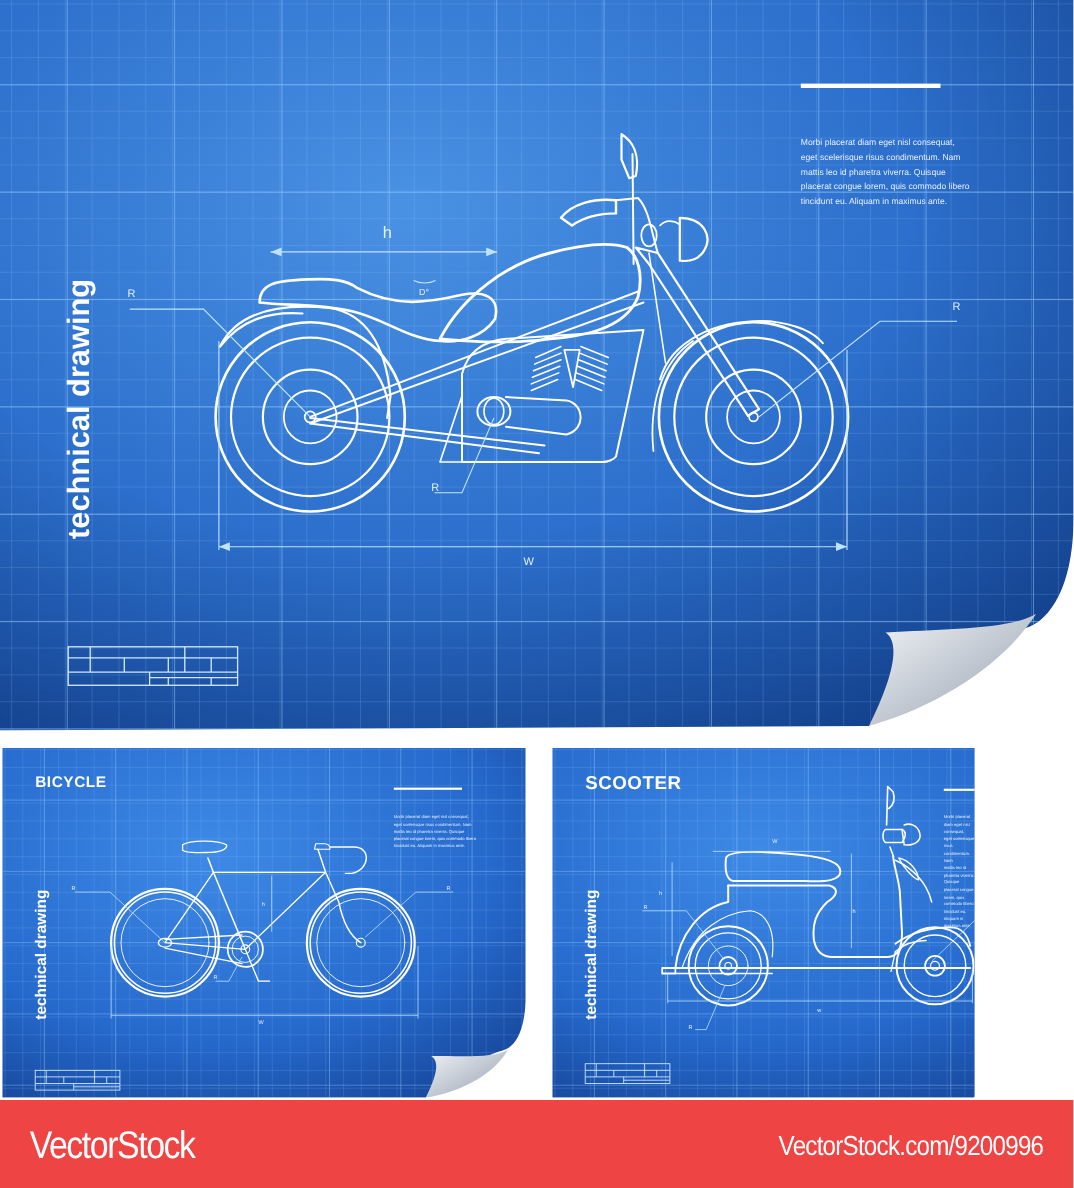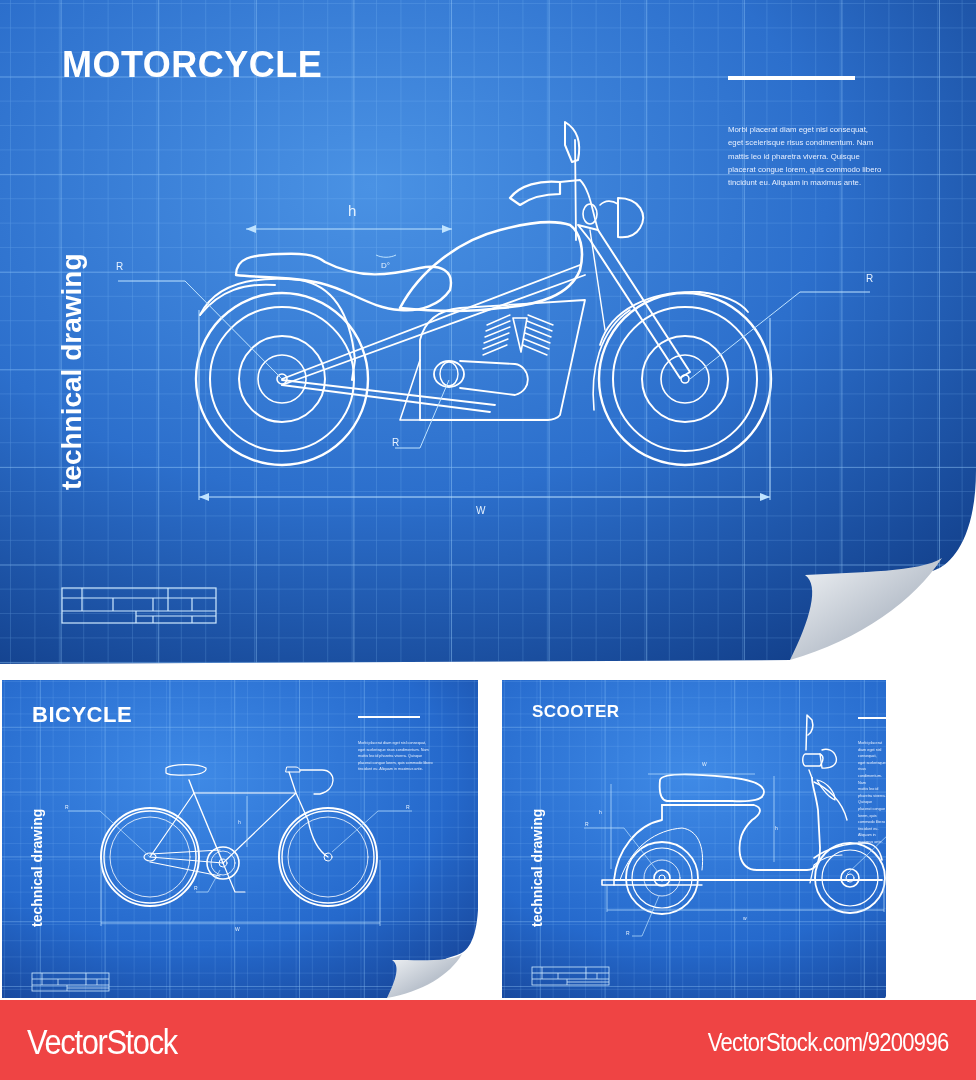--- a/index.html
+++ b/index.html
@@ -38,21 +38,20 @@
         <stop offset="1" stop-color="#e8ebee"></stop>
       </linearGradient>
     </defs>
     <path d="M0 0 H976 V470 C976 540 950 565 935 570 C880 590 830 620 790 660 L0 664 Z" fill="url(#mbg)"></path>
     <path d="M0 0 H976 V470 C976 540 950 565 935 570 C880 590 830 620 790 660 L0 664 Z" fill="url(#mgridMinor)"></path>
     <path d="M0 0 H976 V470 C976 540 950 565 935 570 C880 590 830 620 790 660 L0 664 Z" fill="url(#mgridMajor)"></path>
 
     <path d="M790 660 C810 620 820 585 805 575 C860 572 920 572 942 558 C915 600 860 640 790 660 Z" fill="url(#curlG)"></path>
   </svg>
 
-  <div class="title" style="left:62px;top:44px;font-size:36px;">MOTORCYCLE</div>
   <div class="vlabel" style="left:56px;top:490px;font-size:28px;">technical drawing</div>
   <div class="rule" style="left:728px;top:76px;width:127px;height:4px;"></div>
   <div class="desc" style="left:728px;top:123px;font-size:7.8px;line-height:13.3px;">
     <p>Morbi placerat diam eget nisl consequat,</p>
     <p>eget scelerisque risus condimentum. Nam</p>
     <p>mattis leo id pharetra viverra. Quisque</p>
     <p>placerat congue lorem, quis commodo libero</p>
     <p>tincidunt eu. Aliquam in maximus ante.</p>
   </div>
 
@@ -173,21 +172,21 @@
         <stop offset="0" stop-color="#f4f6f8"></stop>
         <stop offset="0.6" stop-color="#b9c1cc"></stop>
         <stop offset="1" stop-color="#e8ebee"></stop>
       </linearGradient>
     </defs>
     <path d="M0 0 H476 V230 C474 262 465 272 455 275 C430 282 405 300 385 318 L0 318 Z" fill="url(#bbg)"></path>
     <path d="M0 0 H476 V230 C474 262 465 272 455 275 C430 282 405 300 385 318 L0 318 Z" fill="url(#bgridMinor)"></path>
     <path d="M0 0 H476 V230 C474 262 465 272 455 275 C430 282 405 300 385 318 L0 318 Z" fill="url(#bgridMajor)"></path>
     <path d="M385 318 C395 298 398 285 390 280 C420 280 448 282 460 274 C448 295 420 312 385 318 Z" fill="url(#curlB)"></path>
   </svg>
-  <div class="title" style="left:30px;top:22px;font-size:22px;">BICYCLE</div>
+  <div class="title" style="left:30px;top:22px;font-size:14px;">BICYCLE</div>
   <div class="vlabel" style="left:27px;top:247px;font-size:14px;">technical drawing</div>
   <div class="rule" style="left:356px;top:36px;width:62px;height:2px;"></div>
   <div class="desc" style="left:356px;top:60px;font-size:3.8px;line-height:6.6px;">
     <p>Morbi placerat diam eget nisl consequat,</p>
     <p>eget scelerisque risus condimentum. Nam</p>
     <p>mattis leo id pharetra viverra. Quisque</p>
     <p>placerat congue lorem, quis commodo libero</p>
     <p>tincidunt eu. Aliquam in maximus ante.</p>
   </div>
   <svg class="drawing" width="476" height="318" style="left:0;top:0">

